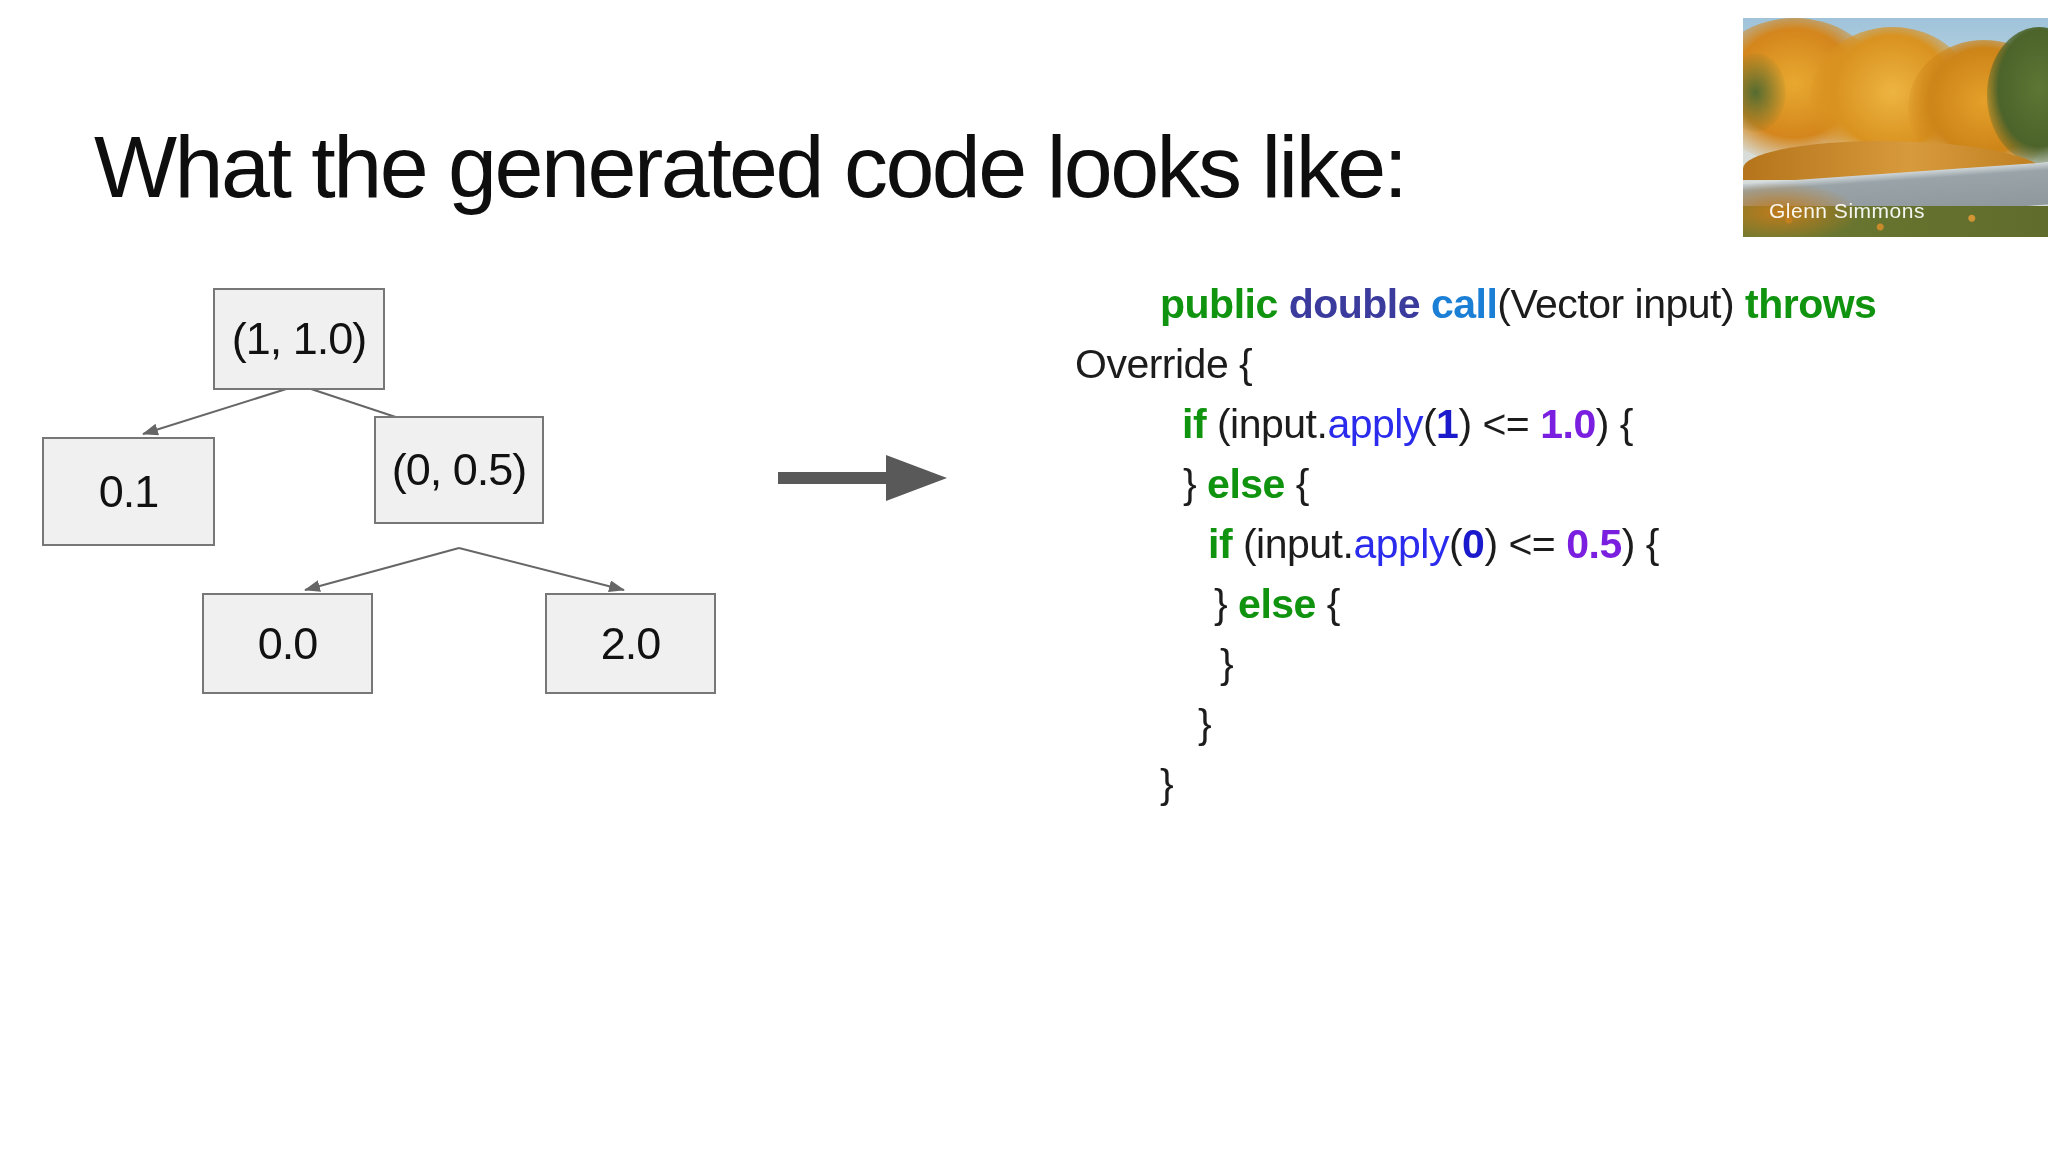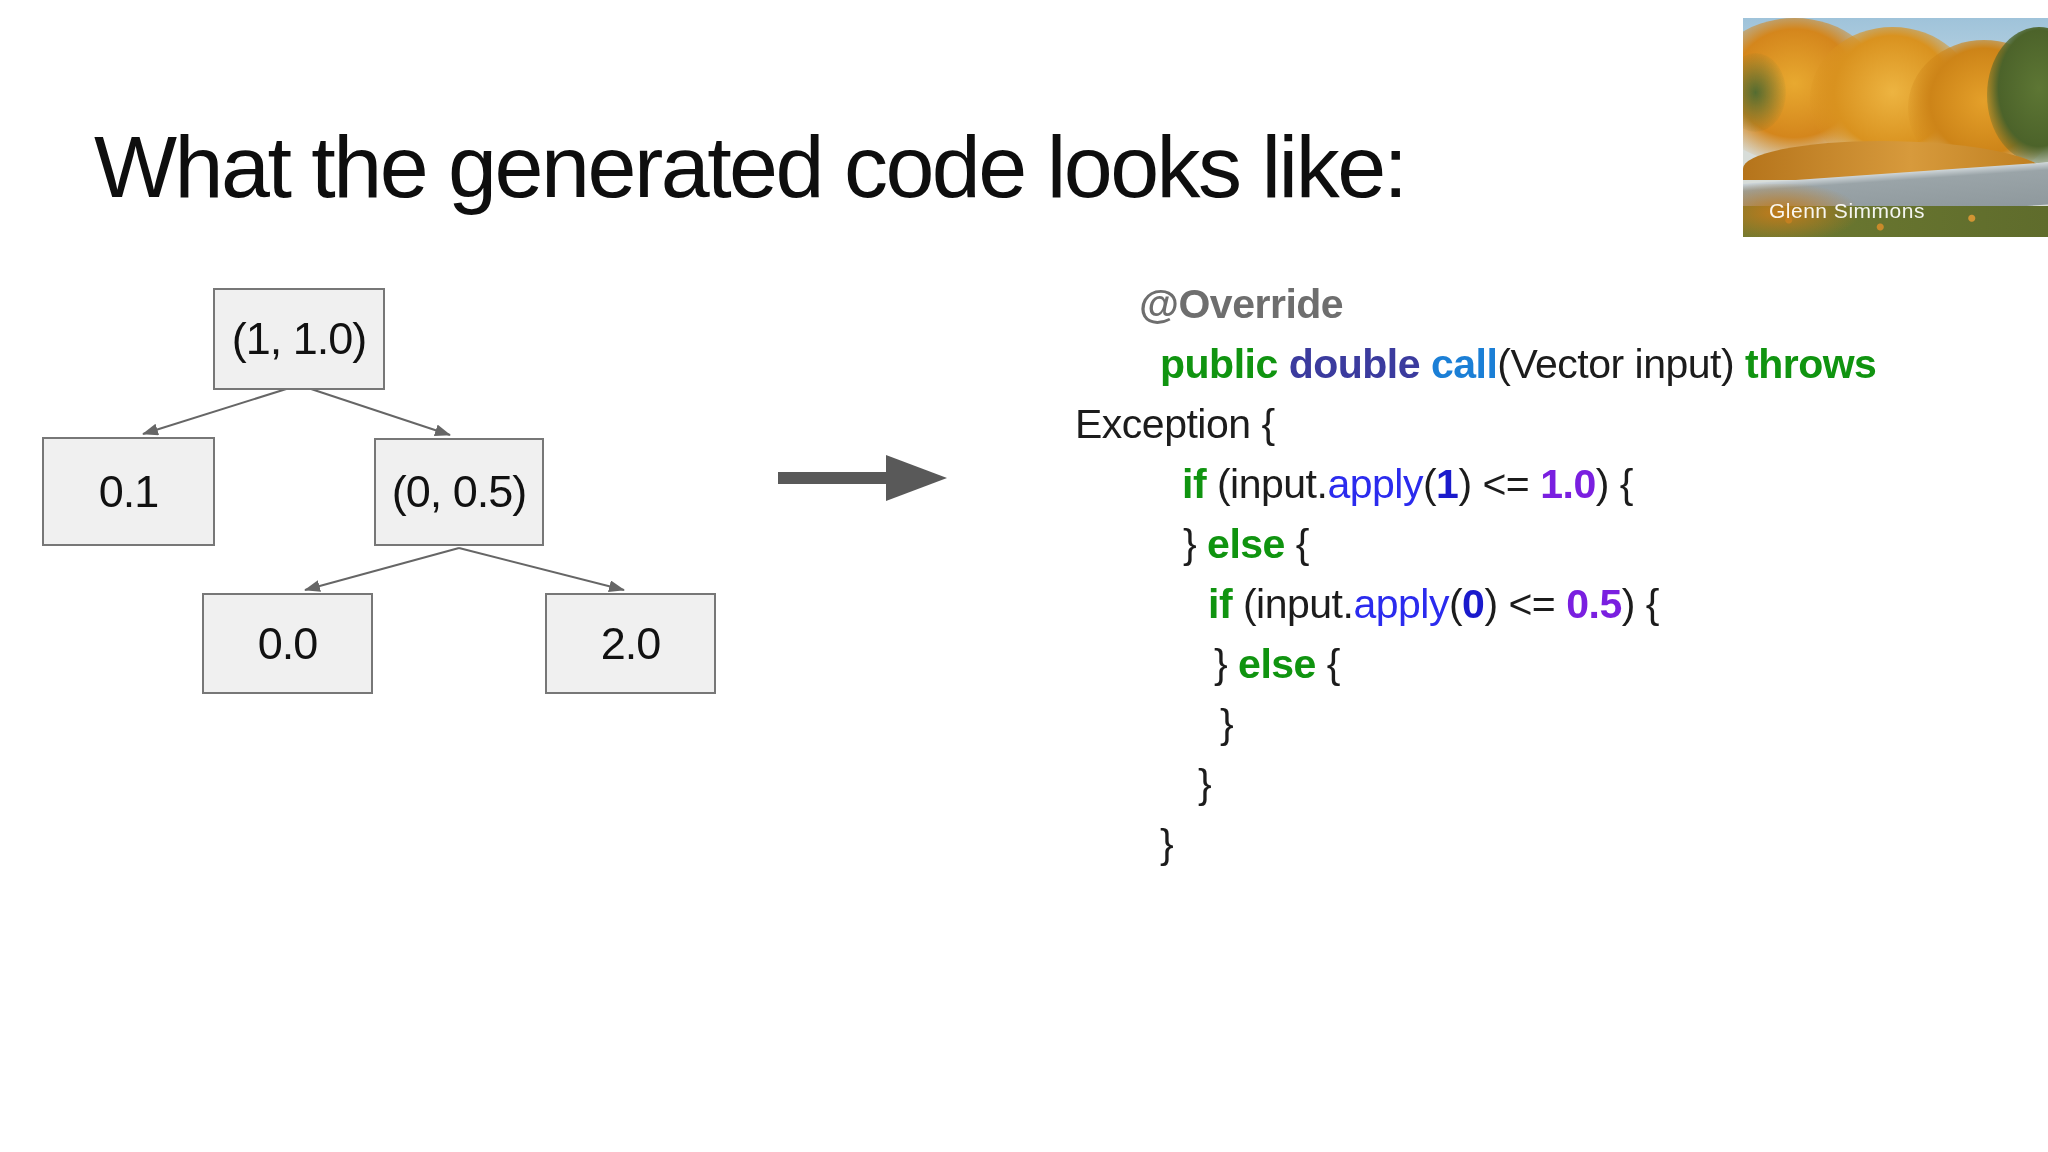--- a/index.html
+++ b/index.html
@@ -85,29 +85,28 @@
     </g>
     <g fill="#595959">
       <rect x="778" y="472" width="112" height="12"></rect>
       <polygon points="886,455 886,501 947,478"></polygon>
     </g>
   </svg>
 
   <div>
     <div class="tree-node" style="left:213px;top:288px;width:172px;height:102px;text-align:center;">(1, 1.0)</div>
     <div class="tree-node" style="left:42px;top:437px;width:173px;height:109px;">0.1</div>
-    <div class="tree-node" style="left:374px;top:438px;width:170px;height:108px;text-align:center;">(0, 0.5)</div>
+    <div class="tree-node" style="left:374px;top:416px;width:170px;height:108px;text-align:center;">(0, 0.5)</div>
     <div class="tree-node" style="left:202px;top:593px;width:171px;height:101px;">0.0</div>
     <div class="tree-node" style="left:545px;top:593px;width:171px;height:101px;">2.0</div>
   </div>
 
   <div class="code-block">
-      <div class="code-line" style="padding-left: 64px;"><span class="tok tok-annotation" style="color: rgb(110, 110, 110);">@Override</span></div>
       <div class="code-line" style="padding-left: 85px;"><span class="tok tok-keyword" style="color: rgb(16, 148, 16);">public</span><span class="tok tok-plain" style="color: rgb(28, 28, 28);"> </span><span class="tok tok-type" style="color: rgb(59, 59, 158);">double</span><span class="tok tok-plain" style="color: rgb(28, 28, 28);"> </span><span class="tok tok-method" style="color: rgb(27, 127, 214);">call</span><span class="tok tok-plain" style="color: rgb(28, 28, 28);">(Vector input) </span><span class="tok tok-keyword" style="color: rgb(16, 148, 16);">throws</span></div>
-      <div class="code-line" style="padding-left: 0px;"><span class="tok tok-plain" style="color: rgb(28, 28, 28);">Exception {</span></div>
+      <div class="code-line" style="padding-left: 0px;"><span class="tok tok-plain" style="color: rgb(28, 28, 28);">Override {</span></div>
       <div class="code-line" style="padding-left: 107px;"><span class="tok tok-keyword" style="color: rgb(16, 148, 16);">if</span><span class="tok tok-plain" style="color: rgb(28, 28, 28);"> (input.</span><span class="tok tok-call" style="color: rgb(43, 43, 238);">apply</span><span class="tok tok-plain" style="color: rgb(28, 28, 28);">(</span><span class="tok tok-int" style="color: rgb(26, 26, 204);">1</span><span class="tok tok-plain" style="color: rgb(28, 28, 28);">) &lt;= </span><span class="tok tok-double" style="color: rgb(122, 31, 224);">1.0</span><span class="tok tok-plain" style="color: rgb(28, 28, 28);">) {</span></div>
       <div class="code-line" style="padding-left: 108px;"><span class="tok tok-plain" style="color: rgb(28, 28, 28);">} </span><span class="tok tok-keyword" style="color: rgb(16, 148, 16);">else</span><span class="tok tok-plain" style="color: rgb(28, 28, 28);"> {</span></div>
       <div class="code-line" style="padding-left: 133px;"><span class="tok tok-keyword" style="color: rgb(16, 148, 16);">if</span><span class="tok tok-plain" style="color: rgb(28, 28, 28);"> (input.</span><span class="tok tok-call" style="color: rgb(43, 43, 238);">apply</span><span class="tok tok-plain" style="color: rgb(28, 28, 28);">(</span><span class="tok tok-int" style="color: rgb(26, 26, 204);">0</span><span class="tok tok-plain" style="color: rgb(28, 28, 28);">) &lt;= </span><span class="tok tok-double" style="color: rgb(122, 31, 224);">0.5</span><span class="tok tok-plain" style="color: rgb(28, 28, 28);">) {</span></div>
       <div class="code-line" style="padding-left: 139px;"><span class="tok tok-plain" style="color: rgb(28, 28, 28);">} </span><span class="tok tok-keyword" style="color: rgb(16, 148, 16);">else</span><span class="tok tok-plain" style="color: rgb(28, 28, 28);"> {</span></div>
       <div class="code-line" style="padding-left: 145px;"><span class="tok tok-plain" style="color: rgb(28, 28, 28);">}</span></div>
       <div class="code-line" style="padding-left: 123px;"><span class="tok tok-plain" style="color: rgb(28, 28, 28);">}</span></div>
       <div class="code-line" style="padding-left: 85px;"><span class="tok tok-plain" style="color: rgb(28, 28, 28);">}</span></div>
     </div>
 
   <div class="photo">

